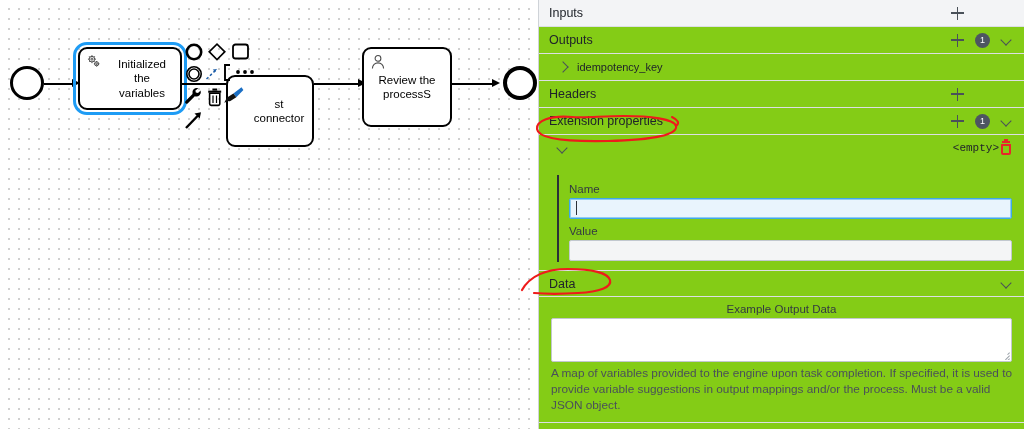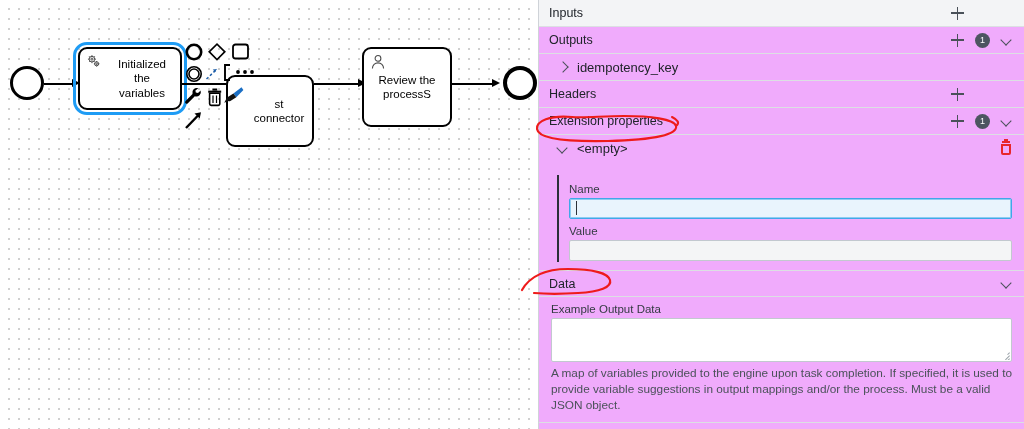--- a/index.html
+++ b/index.html
@@ -51,21 +51,21 @@
     border-left:8px solid #000;
   }
 
   
   .pad{position:absolute;}
   .padicon{position:absolute;}
 
   
   .panel{
     width:486px;height:429px;
-    background:#f0abfc;
+    background:#84cc16;
     border-left:1px solid #cfd3d8;
     box-sizing:border-box;
     position:relative;
     overflow:hidden;
     font-size:12.5px;
     color:#20242a;
   }
   .grouphead{
     height:27px;
     display:flex;align-items:center;
@@ -103,21 +103,21 @@
     transform:rotate(45deg);
   }
   .chev.right:before{transform:rotate(-45deg);left:2px;top:1px;}
 
   .entryrow{
     display:flex;align-items:center;
     height:26px;padding:0 12px 0 18px;
     box-sizing:border-box;
   }
   .entryrow .chev{margin-right:9px;}
-  .entryname{color:#20242a;font-size:13px;}
+  .entryname{color:#20242a;font-size:11px;text-align:right;}
 
   .propgroup{
     position:relative;
     padding:2px 12px 9px 30px;
     margin-top:14px;
   }
   .propgroup .accent{
     position:absolute;left:18px;top:0px;bottom:8px;width:2px;background:#2b3038;
   }
   .fieldlabel{font-size:11.5px;color:#333a42;margin:6px 0 3px 0;}
@@ -323,21 +323,21 @@
       <span class="gtitle">Extension properties</span>
       <span class="hactions">
         <span class="plus"></span>
         <span class="badge">1</span>
         <span class="chev"></span>
       </span>
     </div>
 
     <div class="entryrow" style="padding-right:12px;">
       <span class="chev"></span>
-      <span class="entryname" style="flex:1;">&lt;empty&gt;</span>
+      <span class="entryname" style="flex:1;font-family:Liberation Mono, monospace;">&lt;empty&gt;</span>
       <span class="trash">
         <i class="tab"></i>
           <i class="lid"></i>
           <i class="body"></i>
       </span>
     </div>
 
     <div class="propgroup">
       <div class="accent"></div>
       <div class="fieldlabel">Name</div>
@@ -350,21 +350,21 @@
     </div>
 
     <div class="grouphead" style="border-top:1px solid #dcdfe3;">
       <span class="gtitle">Data</span>
       <span class="hactions">
         <span class="chev"></span>
       </span>
     </div>
 
     <div class="section" style="padding-top:4px;">
-      <div class="fieldlabel" style="margin-top:2px;">Example Output Data</div>
+      <div class="fieldlabel" style="margin-top:2px;text-align:center;">Example Output Data</div>
       <div class="ta">
         <span class="grip">
           <i style="bottom:1px;width:9px;transform:rotate(-45deg);"></i>
           <i style="bottom:4px;width:6px;transform:rotate(-45deg);"></i>
           <i style="bottom:7px;width:3px;transform:rotate(-45deg);"></i>
         </span>
       </div>
     </div>
     <div class="desc">A map of variables provided to the engine upon task completion. If specified, it is used to provide variable suggestions in output mappings and/or the process. Must be a valid JSON object.</div>
     <div class="divider" style="position:absolute;left:0;right:0;bottom:6px;"></div>

